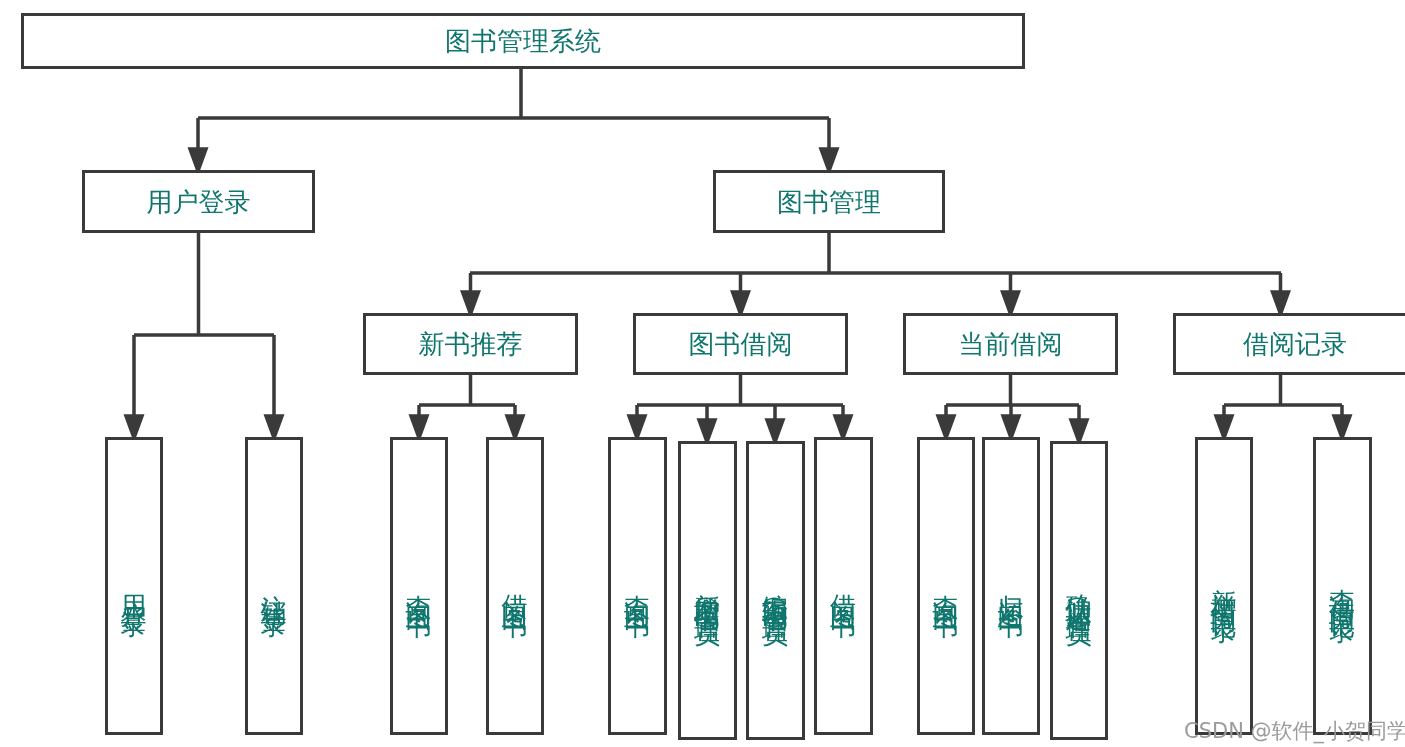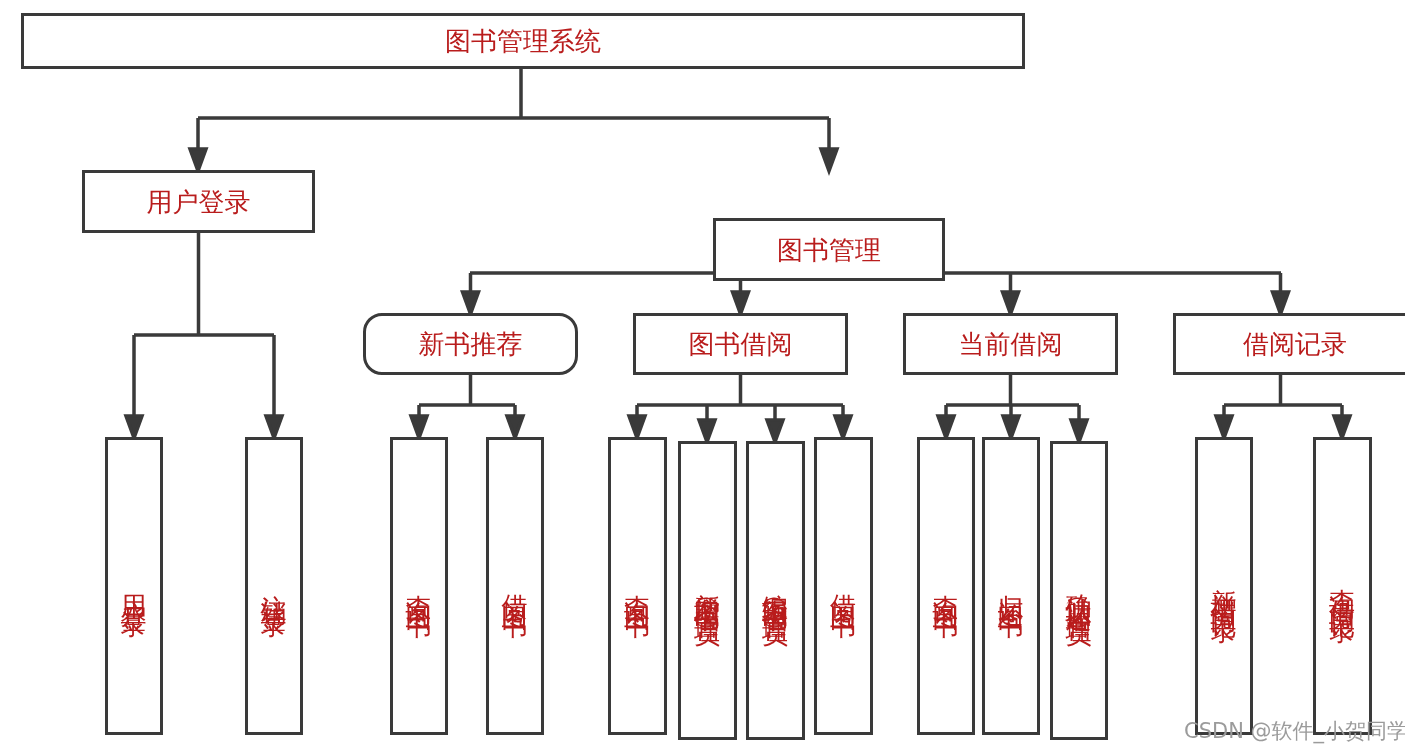--- a/index.html
+++ b/index.html
@@ -19,21 +19,21 @@
     width: 1405px; height: 747px;
     z-index: 1;
   }
   .box {
     position: absolute;
     background: #ffffff;
     border: 3px solid #3a3a3a;
     display: flex;
     align-items: center;
     justify-content: center;
-    color: #b91c1c;
+    color: #0f766e;
     font-size: 26px;
     z-index: 2;
   }
   .box .label { line-height: 1; white-space: nowrap; }
   .vbox .label {
     writing-mode: vertical-rl;
     letter-spacing: 6px;
     white-space: normal;
   }
   .vbox.tight .label { letter-spacing: 4px; }
@@ -96,25 +96,25 @@
     </g>
   </svg>
 
   <div class="box" style="left:21px; top:13px; width:1004px; height:56px;">
     <span class="label">图书管理系统</span>
   </div>
 
   <div class="box" style="left:82px; top:170px; width:233px; height:63px;">
     <span class="label">用户登录</span>
   </div>
-  <div class="box" style="left:713px; top:170px; width:232px; height:63px;margin-top:48px;">
+  <div class="box" style="left:713px; top:170px; width:232px; height:63px;">
     <span class="label">图书管理</span>
   </div>
 
-  <div class="box" style="left:363px; top:313px; width:215px; height:62px;border-radius:19px;">
+  <div class="box" style="left:363px; top:313px; width:215px; height:62px;">
     <span class="label">新书推荐</span>
   </div>
   <div class="box" style="left:903px; top:313px; width:215px; height:62px;">
     <span class="label">当前借阅</span>
   </div>
   <div class="box" style="left:633px; top:313px; width:215px; height:62px;">
     <span class="label">图书借阅</span>
   </div>
   <div class="box" style="left:1173px; top:313px; width:244px; height:62px;">
     <span class="label">借阅记录</span>

